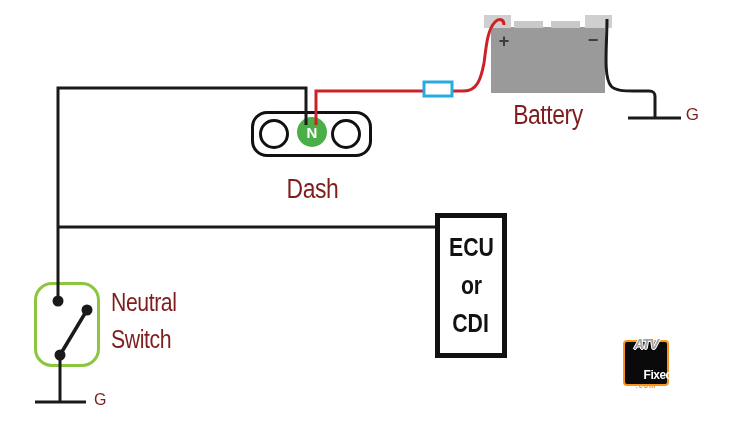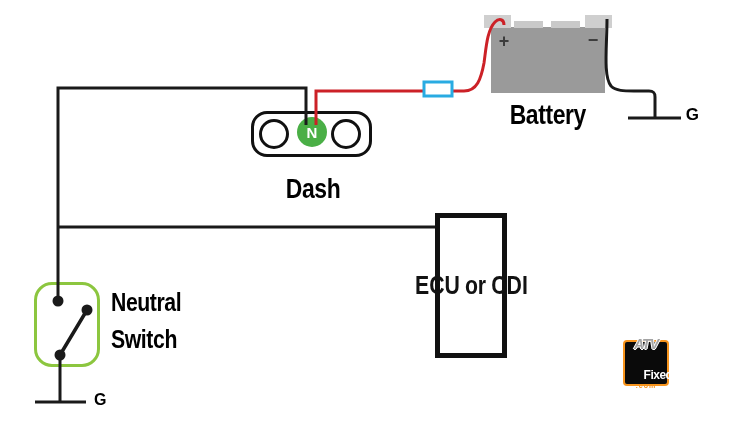--- a/index.html
+++ b/index.html
@@ -2,21 +2,21 @@
 <html><head>
 <meta charset="utf-8">
 <style>
   html,body{margin:0;padding:0;background:#fff;}
   #stage{
     position:relative;width:735px;height:436px;background:#ffffff;overflow:hidden;
     font-family:"Liberation Sans", sans-serif;
   }
   .abs{position:absolute;}
   .label{
-    font-weight:bold;color:#000000;text-align:center;line-height:1;
+    font-weight:normal;color:#7f1d1d;text-align:center;line-height:1;
     letter-spacing:-0.5px;
   }
   .cond{display:inline-block;transform:scaleX(0.85);transform-origin:center;}
   .cond-left{display:inline-block;transform:scaleX(0.85);transform-origin:left center;}
   
   .battery-body{left:491px;top:27px;width:114px;height:66px;background:#9a9a9a;}
   .terminal{background:#cfcfcf;height:13px;top:15px;width:27px;}
   .terminal.left{left:484px;} .terminal.right{left:585px;}
   .tab{background:#c9c9c9;height:7px;top:21px;width:29px;}
   .tab.t1{left:514px;} .tab.t2{left:551px;}
@@ -31,22 +31,22 @@
   .circ.green{left:297px;top:117px;border:none;background:#4aaf46;
     display:flex;align-items:center;justify-content:center;}
   .n-ind{color:#fff;font-weight:bold;font-size:15px;line-height:1;}
   .dash-label{left:253px;top:176px;width:120px;font-size:27px;}
   
   .switch-box{left:34px;top:282px;width:66px;height:85px;border:3px solid #8cc63f;
     border-radius:18px;background:#fff;box-sizing:border-box;}
   .ns-label{left:111px;top:284px;text-align:left;font-size:25px;line-height:37px;}
   
   .ecu-box{left:435px;top:213px;width:72px;height:145px;border:5px solid #111;
-    background:#fff;box-sizing:border-box;display:flex;flex-direction:row;
-    align-items:center;justify-content:center;}
+    background:#fff;box-sizing:border-box;display:flex;flex-direction:column;
+    align-items:center;justify-content:center;gap:13px;}
   .ecu-line{font-weight:bold;font-size:25px;color:#121212;line-height:1;}
   
   .g-label{font-size:16px;width:20px;}
   .g-left{left:90px;top:392px;} .g-right{left:682px;top:106px;font-size:17px;}
   
   .logo{left:623px;top:340px;width:46px;height:46px;background:#0a0a0a;
     border:2px solid #f7941d;border-radius:4px;box-sizing:border-box;
     display:flex;flex-direction:column;align-items:center;justify-content:center;
     line-height:1;}
   .logo-atv{font-size:14px;font-weight:bold;font-style:italic;color:#a3a3a3;

